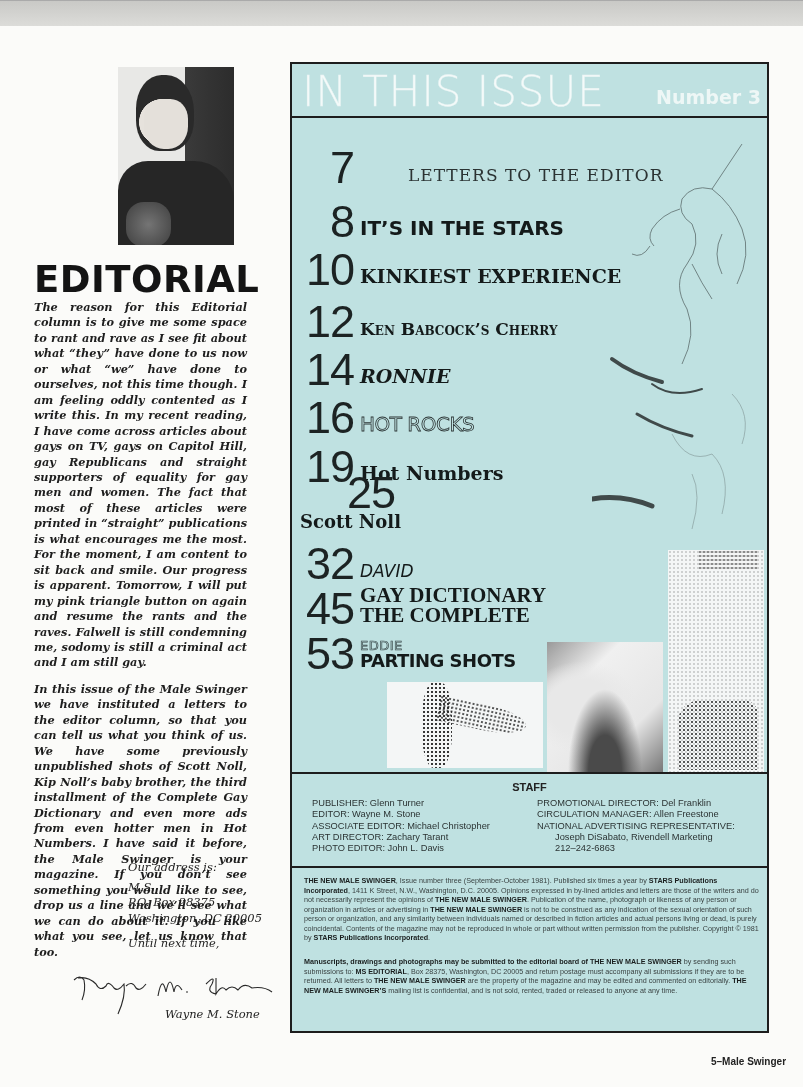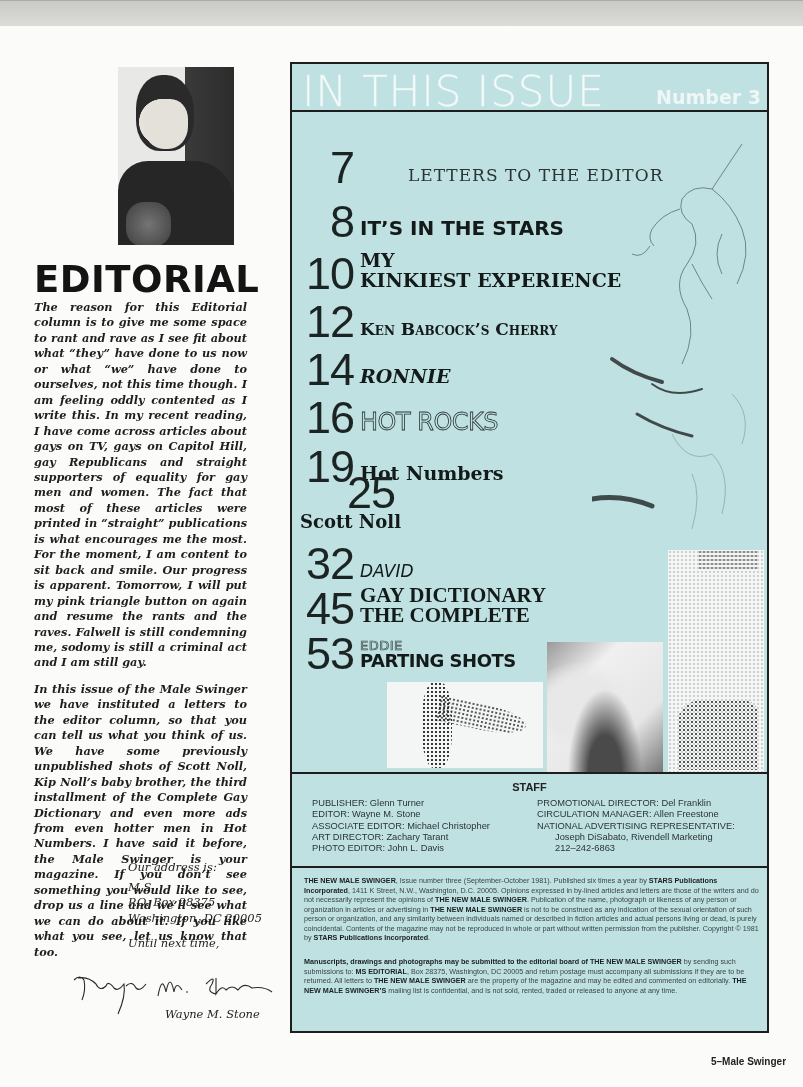--- a/index.html
+++ b/index.html
@@ -63,21 +63,21 @@
     position: absolute; left: 165px; top: 1007px;
     font-family: "DejaVu Serif", serif; font-style: italic;
     font-size: 11.5px; color: #222;
   }
   
   .panel {
     position: absolute; left: 290px; top: 62px; width: 479px; height: 971px;
     border: 2px solid #1d1d1d; background: #bfe1e1;
   }
   .panel-header {
-    position: absolute; left: 0; top: 0; width: 475px; height: 48px;
+    position: absolute; left: 0; top: 0; width: 475px; height: 54px;
     border-bottom: 2px solid #1d1d1d;
     padding-left: 23px;
   }
   .issue-title {
     position: absolute; left: 10px; top: 3px;
     font-family: "DejaVu Sans", sans-serif; font-weight: 200;
     font-size: 42px; color: #f4faf9; letter-spacing: 1px;
     -webkit-text-stroke: 0.3px #e7f3f3;
   }
   .issue-number {
@@ -90,21 +90,21 @@
   .toc-page {
     font-family: "Liberation Sans", sans-serif; font-size: 45px; line-height: 40px;
     color: #1c2323; letter-spacing: -1px; width: 60px; text-align: right; padding-right: 6px;
   }
   .toc-title { line-height: 1; padding-bottom: 4px; }
   .t-letters { font-family: "DejaVu Serif", serif; font-size: 17px; letter-spacing: 1px; font-weight: 300; color: #2b3333; margin-left: 48px; }
   .t-stars { font-family: "DejaVu Sans", sans-serif; font-weight: bold; font-size: 20px; color: #141a1a; }
   .t-kinky { font-family: "DejaVu Serif", serif; font-weight: bold; font-size: 19px; color: #141a1a; line-height: 20px; }
   .t-ken { font-family: "DejaVu Serif", serif; font-weight: bold; font-variant: small-caps; font-size: 17px; color: #141a1a; }
   .t-ronnie { font-family: "DejaVu Serif", serif; font-weight: bold; font-style: italic; font-size: 19px; color: #141a1a; }
-  .t-hotrocks { font-family: "DejaVu Sans", sans-serif; font-size: 24px; color: transparent; -webkit-text-stroke: 0.8px #2c3535; letter-spacing: -0.5px; }
+  .t-hotrocks { font-family: "DejaVu Sans", sans-serif; font-size: 20px; color: transparent; -webkit-text-stroke: 0.8px #2c3535; letter-spacing: -0.5px; }
   .t-hotnum { font-family: "DejaVu Serif", serif; font-weight: bold; font-size: 19px; color: #141a1a; }
   .t-scott { font-family: "DejaVu Serif", serif; font-weight: bold; font-size: 18px; color: #141a1a; }
   .t-david { font-family: "DejaVu Sans", sans-serif; font-style: italic; font-size: 17px; color: #141a1a; }
   .t-dict { font-family: "Liberation Serif", serif; font-weight: bold; font-size: 21px; color: #141a1a; line-height: 20px; }
   .t-eddie { font-family: "DejaVu Sans", sans-serif; font-size: 13px; color: transparent; -webkit-text-stroke: 0.7px #39494a; letter-spacing: 0.5px; }
   .t-parting { font-family: "DejaVu Sans", sans-serif; font-weight: bold; font-size: 18px; color: #141a1a; letter-spacing: -0.5px; }
   .stack { display: flex; flex-direction: column; }
   .sketch { position: absolute; left: 300px; top: 20px; width: 180px; height: 400px; }
   .photo-box { position: absolute; background: #f4f6f6; overflow: hidden; }
   .halftone {
@@ -200,21 +200,20 @@
       <span class="toc-page">7</span>
       <span class="toc-title t-letters">LETTERS TO THE EDITOR</span>
     </div>
     <div class="toc-item" style="top:88px;">
       <span class="toc-page">8</span>
       <span class="toc-title t-stars">IT’S IN THE STARS</span>
     </div>
     <div class="toc-item" style="top:136px;">
       <span class="toc-page">10</span>
       <span class="toc-title stack">
-        <span class="t-kinky">MY</span>
         <span class="t-kinky">KINKIEST EXPERIENCE</span>
       </span>
     </div>
     <div class="toc-item" style="top:188px;">
       <span class="toc-page">12</span>
       <span class="toc-title t-ken">Ken Babcock’s Cherry</span>
     </div>
     <div class="toc-item" style="top:236px;">
       <span class="toc-page">14</span>
       <span class="toc-title t-ronnie">RONNIE</span>

